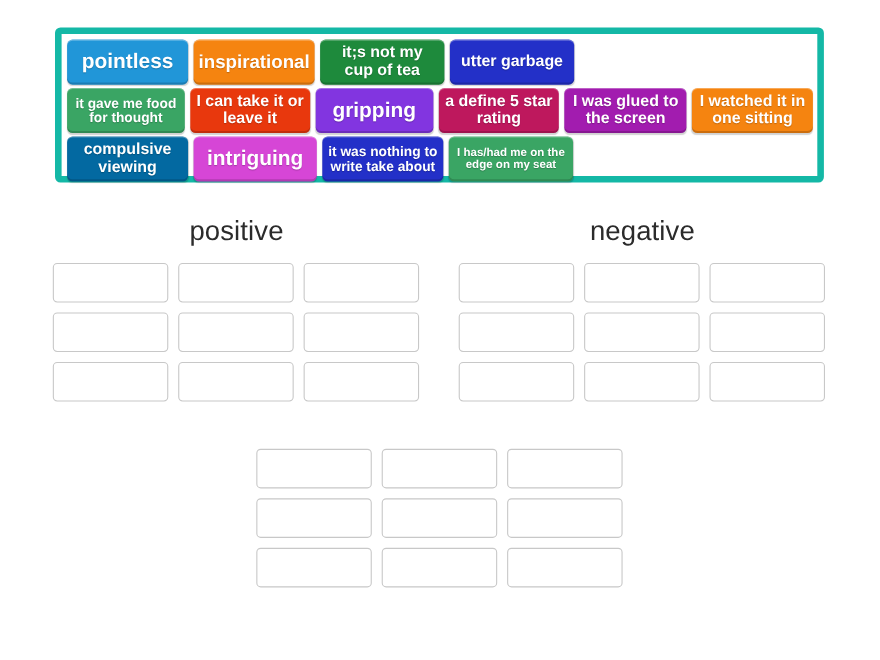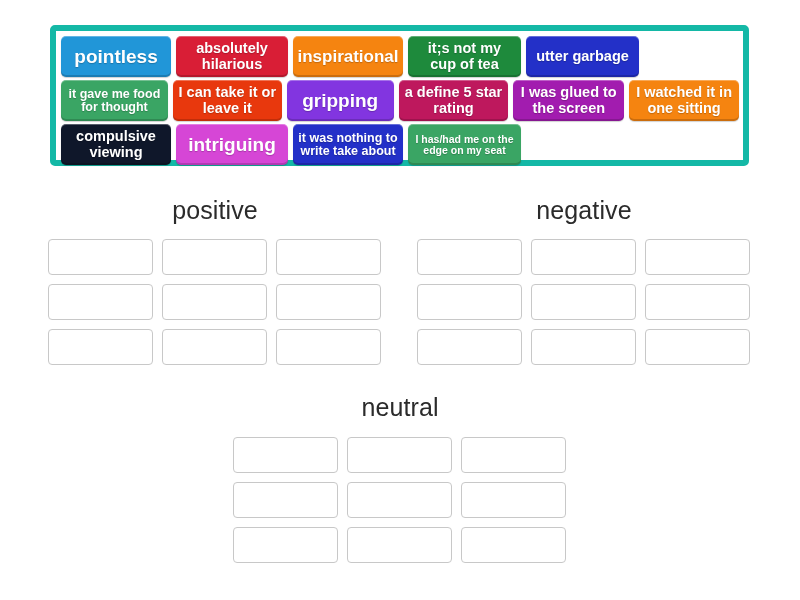--- a/index.html
+++ b/index.html
@@ -110,37 +110,36 @@
 </head>
 <body>
 
 <div id="stage">
 
   <div class="tile-bank">
     <div class="tile-rows">
 
       <div class="tile-row">
         <div class="tile ts-xl" style="background:#2196d8;width:110px">pointless</div>
-        <div class="tile ts-md" style="background:#d91e36;width:112px">absolutely hilarious</div>
         <div class="tile ts-lg" style="background:#f58410;width:110px">inspirational</div>
         <div class="tile ts-md" style="background:#1e8a3c;width:113px">it;s not my cup of tea</div>
         <div class="tile ts-md" style="background:#2330c8;width:113px">utter garbage</div>
       </div>
 
       <div class="tile-row">
         <div class="tile ts-sm" style="background:#3aa564;width:110px">it gave me food for thought</div>
         <div class="tile ts-md" style="background:#e8380d;width:112px">I can take it or leave it</div>
         <div class="tile ts-xl" style="background:#8235e0;width:110px">gripping</div>
         <div class="tile ts-md" style="background:#be185d;width:113px">a define 5 star rating</div>
         <div class="tile ts-md" style="background:#a21caf;width:114px">I was glued to the screen</div>
         <div class="tile ts-md" style="background:#f58410;width:113px">I watched it in one sitting</div>
       </div>
 
       <div class="tile-row">
-        <div class="tile ts-md" style="background:#0f172a;width:110px">compulsive viewing</div>
+        <div class="tile ts-md" style="background:#0369a1;width:110px">compulsive viewing</div>
         <div class="tile ts-xl" style="background:#d646d6;width:112px">intriguing</div>
         <div class="tile ts-sm" style="background:#2330c8;width:110px">it was nothing to write take about</div>
         <div class="tile ts-xs" style="background:#3aa564;width:113px">I has/had me on the edge on my seat</div>
       </div>
 
     </div>
   </div>
 
   <div class="cat-positive">
     <div class="cat-title">positive</div>
@@ -178,21 +177,20 @@
       </div>
       <div class="slot-row">
         <div class="slot"></div>
         <div class="slot"></div>
         <div class="slot"></div>
       </div>
     </div>
   </div>
 
   <div class="cat-neutral">
-    <div class="cat-title">neutral</div>
     <div class="slot-grid">
       <div class="slot-row">
         <div class="slot"></div>
         <div class="slot"></div>
         <div class="slot"></div>
       </div>
       <div class="slot-row">
         <div class="slot"></div>
         <div class="slot"></div>
         <div class="slot"></div>

